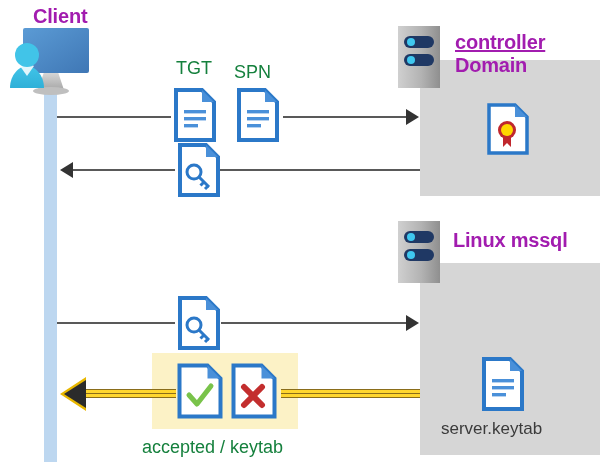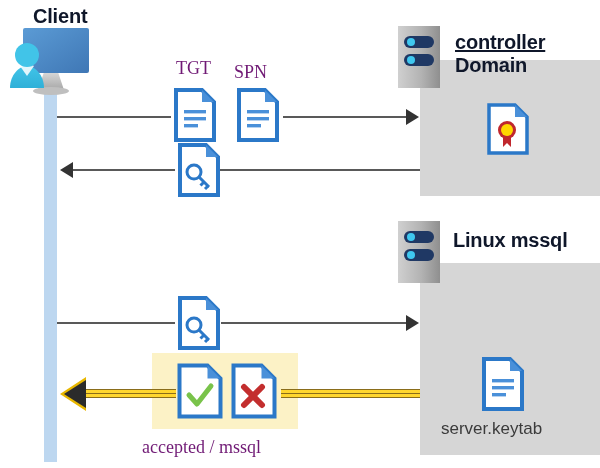--- a/index.html
+++ b/index.html
@@ -13,30 +13,29 @@
     height: 468px;
     background: #ffffff;
     overflow: hidden;
     font-family: "Liberation Sans", sans-serif;
   }
   .abs { position: absolute; }
 
   
   .title-bold {
     font-weight: bold;
-    color: #0f172a;
+    color: #a21caf;
     font-size: 20px;
     line-height: 24px;
     letter-spacing: -0.2px;
   }
   .lbl {
-    color: #701a75;
+    color: #15803d;
     font-size: 18px;
     line-height: 22px;
-    font-family: Liberation Serif, serif;
   }
   .lbl-small {
     color: #3b3b3b;
     font-size: 17px;
     line-height: 21px;
   }
 
   
   .gray-panel { background: #d6d6d6; }
 
@@ -210,21 +209,21 @@
     <svg class="icon" width="46" height="56" viewBox="0 0 46 56">
       <path d="M2.5 2.5 h28 l13 13 v38 h-41 z" fill="#ffffff" stroke="#2b78c8" stroke-width="4"></path>
       <path d="M30.5 2.5 v13 h13 z" fill="#4a90d9"></path>
       <g stroke="#c32e2e" stroke-width="6" stroke-linecap="round">
         <path d="M13 24 l18 18"></path>
         <path d="M31 24 l-18 18"></path>
       </g>
     </svg>
   </div>
 
-  <div class="abs lbl" style="left:142px; top:436px;">accepted / mssql</div>
+  <div class="abs lbl" style="left:142px; top:436px;">accepted / keytab</div>
 
   <div class="abs" style="left:398px; top:26px; width:42px; height:62px;">
     <svg class="icon" width="42" height="62" viewBox="0 0 42 62">
       <defs>
         <linearGradient id="rackGrad1" x1="0" y1="0" x2="1" y2="0">
           <stop offset="0%" stop-color="#d0d0d0"></stop>
           <stop offset="55%" stop-color="#b3b3b3"></stop>
           <stop offset="100%" stop-color="#8f8f8f"></stop>
         </linearGradient>
       </defs>

